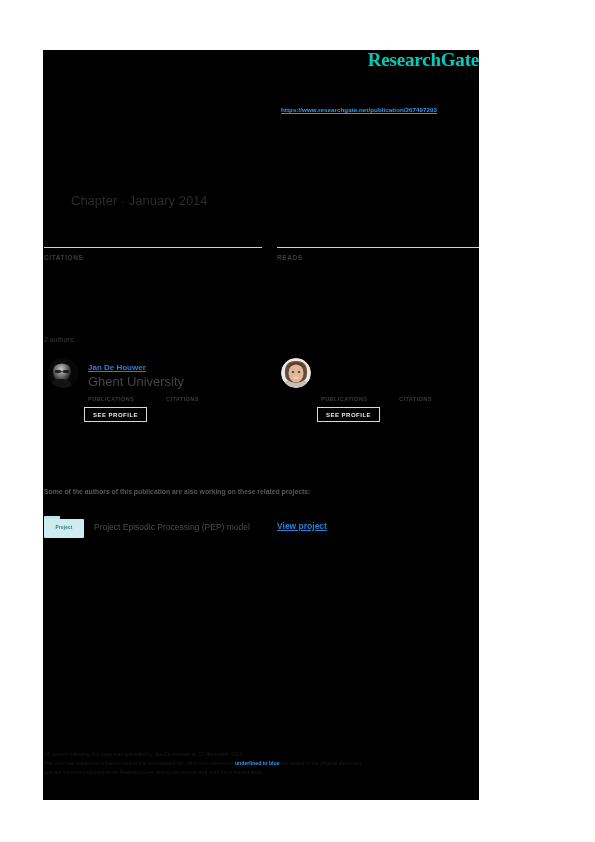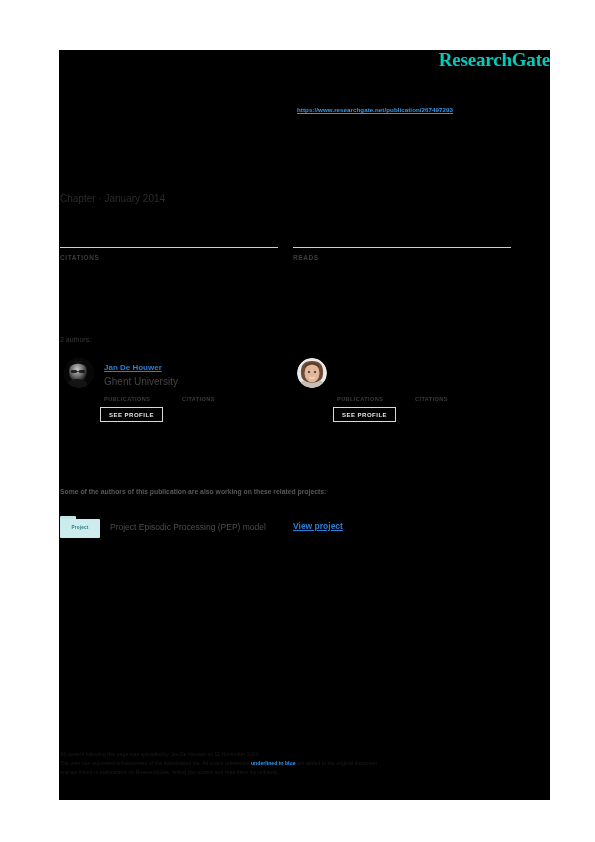--- a/index.html
+++ b/index.html
@@ -13,23 +13,23 @@
     height: 842px;
     position: relative;
     overflow: hidden;
     font-family: "Liberation Sans", sans-serif;
     -webkit-font-smoothing: antialiased;
   }
 
   
   #page-sheet {
     position: absolute;
-    left: 59px;
+    left: 43px;
     top: 50px;
-    width: 491px;
+    width: 436px;
     height: 750px;
     background: #000000;
     overflow: hidden;
   }
 
   
   .rg-logo {
     position: absolute;
     right: 0px;
     top: 0px;
@@ -70,23 +70,24 @@
     font-size: 15px;
     font-weight: bold;
     color: #000000;
     line-height: 1.25;
   }
 
   .pub-type {
     position: absolute;
     left: 1px;
     top: 143px;
-    font-size: 10px;
+    font-size: 13px;
     color: #2b2b2b;
     white-space: nowrap;
+    padding-left: 27px;
   }
 
   
   .stat-block {
     position: absolute;
     top: 172px;
     width: 218px;
   }
   .stat-block.left  { left: 1px; }
   .stat-block.right { left: 234px; }
@@ -145,21 +146,21 @@
   .author-info { position: absolute; left: 44px; top: 0px; }
 
   .author-name {
     font-size: 8px;
     font-weight: bold;
     color: #2b7fd4;
     white-space: nowrap;
     line-height: 12px;
   }
   .author-affil {
-    font-size: 10px;
+    font-size: 13px;
     color: #454545;
     white-space: nowrap;
     line-height: 13px;
     margin-top: 1px;
   }
 
   .author-metrics {
     position: absolute;
     left: 44px;
     top: 31px;

